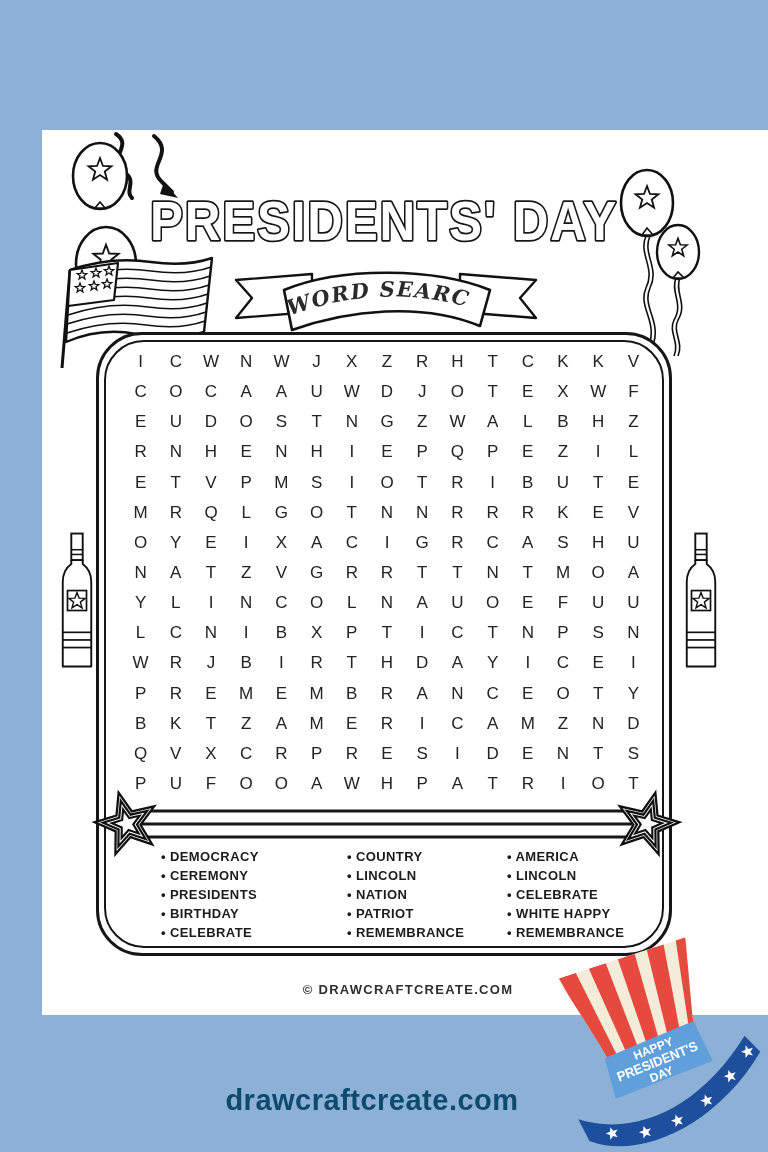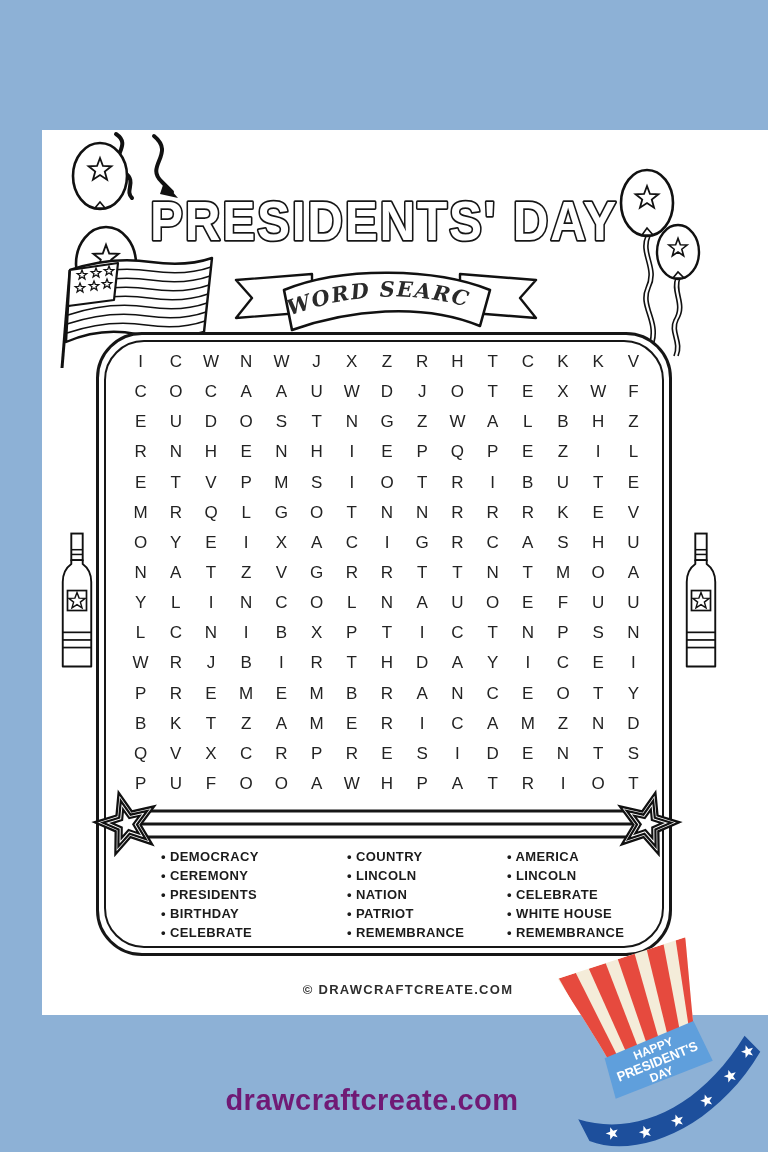--- a/index.html
+++ b/index.html
@@ -59,21 +59,21 @@
   }
 
   .bottle-svg{position:absolute;top:398px;width:38px;height:146px;overflow:visible;}
   .bottle-left{left:16px;} .bottle-right{left:640px;}
 
   .hat-svg{position:absolute;left:552px;top:936px;width:216px;height:216px;overflow:visible;z-index:5;}
   .hat-svg .hat-line{fill:#ffffff;font-family:"Liberation Sans",sans-serif;font-weight:bold;text-anchor:middle;}
 
   .site{
     position:absolute;top:1084px;left:0;width:744px;text-align:center;
-    font-size:29px;font-weight:800;letter-spacing:.5px;color:#701a75;
+    font-size:29px;font-weight:800;letter-spacing:.5px;color:#0c4a6e;
   }
 </style>
 </head>
 <body>
 
 <svg style="position:absolute;width:0;height:0" aria-hidden="true">
   <defs>
     <path id="star" d="M0,-12 L2.94,-4.05 L11.41,-3.71 L4.76,1.55 L7.05,9.71 L0,5 L-7.05,9.71 L-4.76,1.55 L-11.41,-3.71 L-2.94,-4.05 Z"></path>
   </defs>
 </svg>
@@ -395,21 +395,21 @@
           <li>DEMOCRACY</li>
           <li>CEREMONY</li>
           <li>PRESIDENTS</li>
           <li>BIRTHDAY</li>
           <li>CELEBRATE</li>
         </ul>
       <ul class="word-col col-2">
           <li>AMERICA</li>
           <li>LINCOLN</li>
           <li>CELEBRATE</li>
-          <li>WHITE HOUSE</li>
+          <li>WHITE HAPPY</li>
           <li>REMEMBRANCE</li>
         </ul>
     </div>
   </div>
 
   <svg class="bottle-svg bottle-left" viewBox="0 0 40 146">
     <rect x="14" y="2" width="12" height="28" fill="#fff" stroke="#111" stroke-width="2"></rect>
     <line x1="14" y1="19" x2="26" y2="19" stroke="#111" stroke-width="1.6"></line>
     <line x1="14" y1="24" x2="26" y2="24" stroke="#111" stroke-width="1.6"></line>
     <path d="M14,30 L14,34 C7,39 5,45 5,53 L5,142 L35,142 L35,53 C35,45 33,39 26,34 L26,30 Z" fill="#fff" stroke="#111" stroke-width="2" stroke-linejoin="round"></path>

